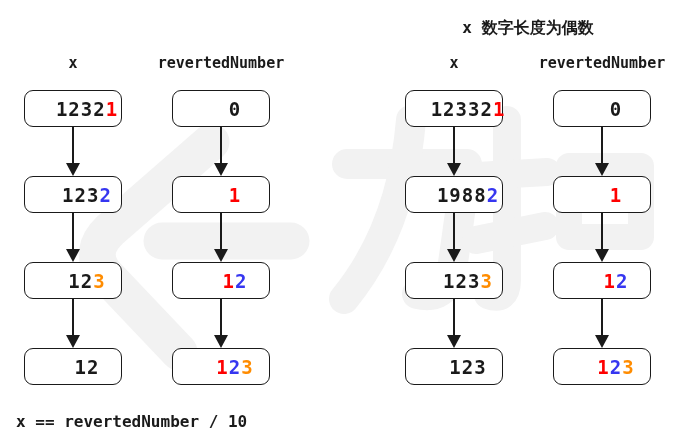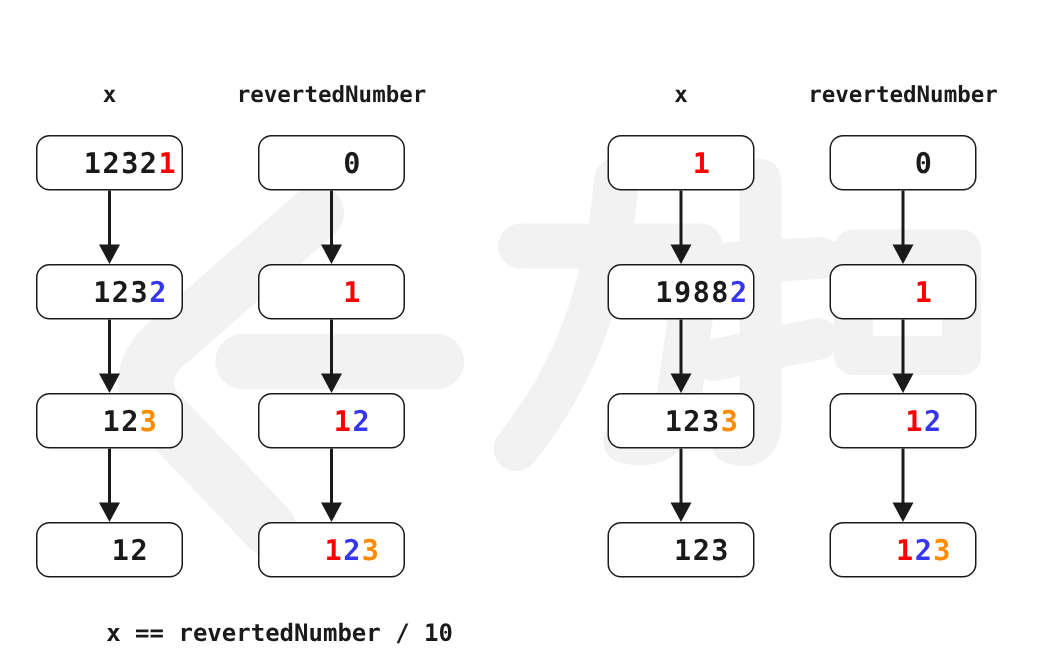--- a/index.html
+++ b/index.html
@@ -41,21 +41,21 @@
   }
   .arrow{position:absolute;width:14px;height:49px;}
   .arrow .stem{position:absolute;left:6.3px;top:0;width:1.4px;height:38px;background:#1a1a1a;}
   .arrow .head{
     position:absolute;left:0;top:36px;width:0;height:0;
     border-left:7px solid transparent;border-right:7px solid transparent;
     border-top:13px solid #1a1a1a;
   }
   .panel-footer{
     position:absolute;top:412px;width:286px;height:22px;
-    text-align:right;font-size:16px;font-weight:700;white-space:nowrap;
+    text-align:left;font-size:16px;font-weight:700;white-space:nowrap;
   }
 </style>
 </head>
 <body>
 
 <div class="watermark">
   <svg width="698" height="446" viewBox="0 0 698 446" fill="none" stroke="#f2f2f2" stroke-linecap="round" stroke-linejoin="round">
 
     <path d="M 211 142 L 110 230 Q 88 251 104 273 L 179 352" stroke-width="37"></path>
     <path d="M 162 241 L 291 241" stroke-width="37"></path>
@@ -128,22 +128,24 @@
         <div class="head"></div>
       </div>
       <div class="value-box" style="left: 172px; top: 348px;">
         <span style="color: rgb(254, 0, 0);">1</span>
         <span style="color: rgb(54, 54, 240);">2</span>
         <span style="color: rgb(255, 140, 0);">3</span>
       </div>
       <div class="panel-footer" style="left: 16px;">x == revertedNumber / 10</div>
     </div>
     <div class="panel" style="left: 349px;">
+      <div class="panel-title" style="left: 56px;">x 数字长度为偶数</div>
       <div class="col-header" style="left: 30px;">x</div>
       <div class="value-box" style="left: 56px; top: 90px;">
+        <span style="color: rgb(26, 26, 26);">12332</span>
         <span style="color: rgb(254, 0, 0);">1</span>
       </div>
       <div class="arrow" style="left: 98px; top: 127px;">
         <div class="stem"></div>
         <div class="head"></div>
       </div>
       <div class="value-box" style="left: 56px; top: 176px;">
         <span style="color: rgb(26, 26, 26);">1988</span>
         <span style="color: rgb(54, 54, 240);">2</span>
       </div>

